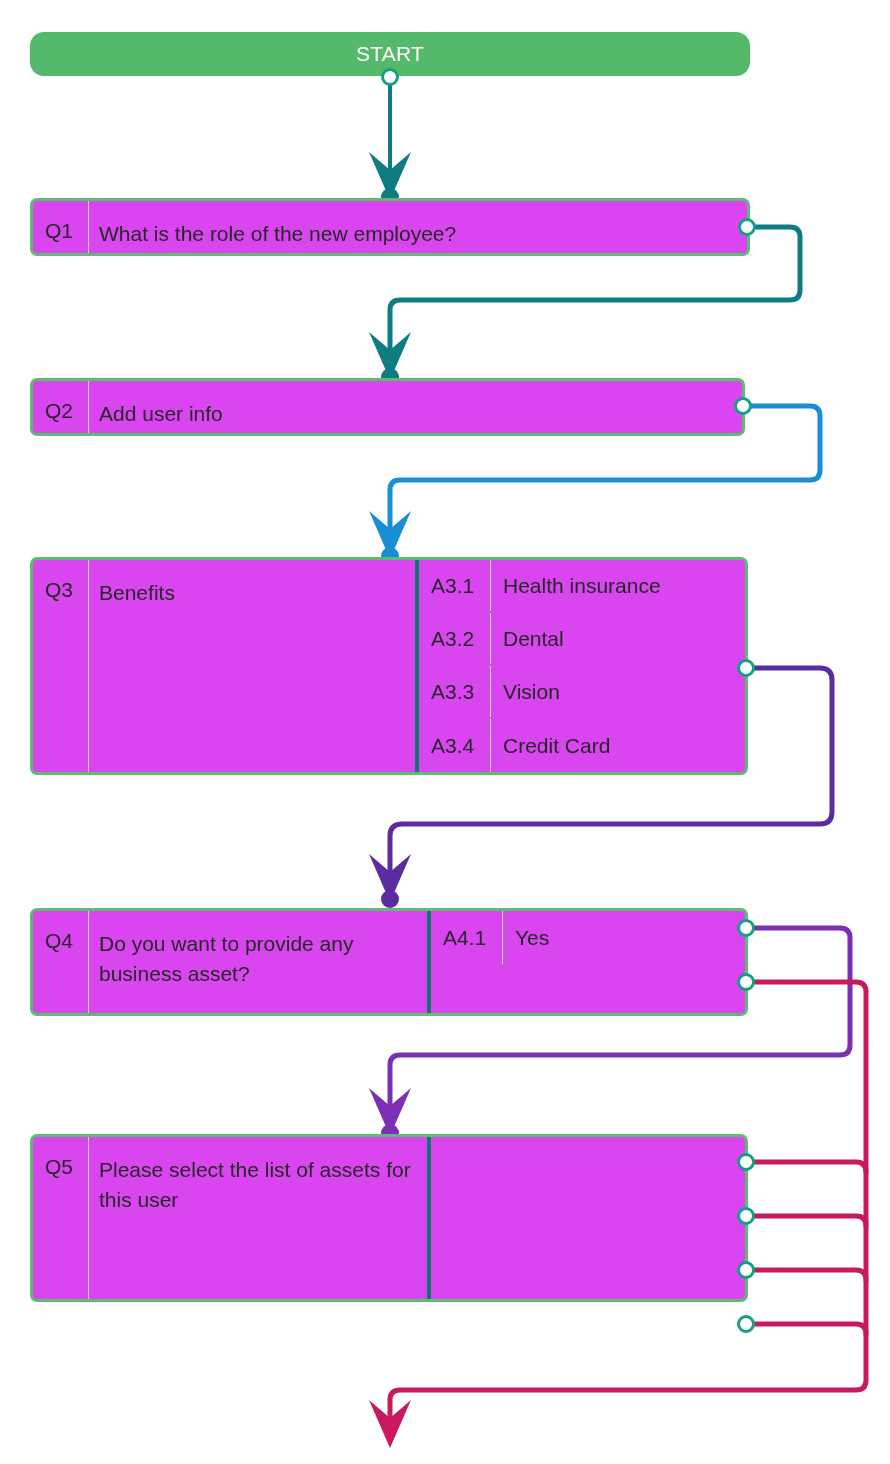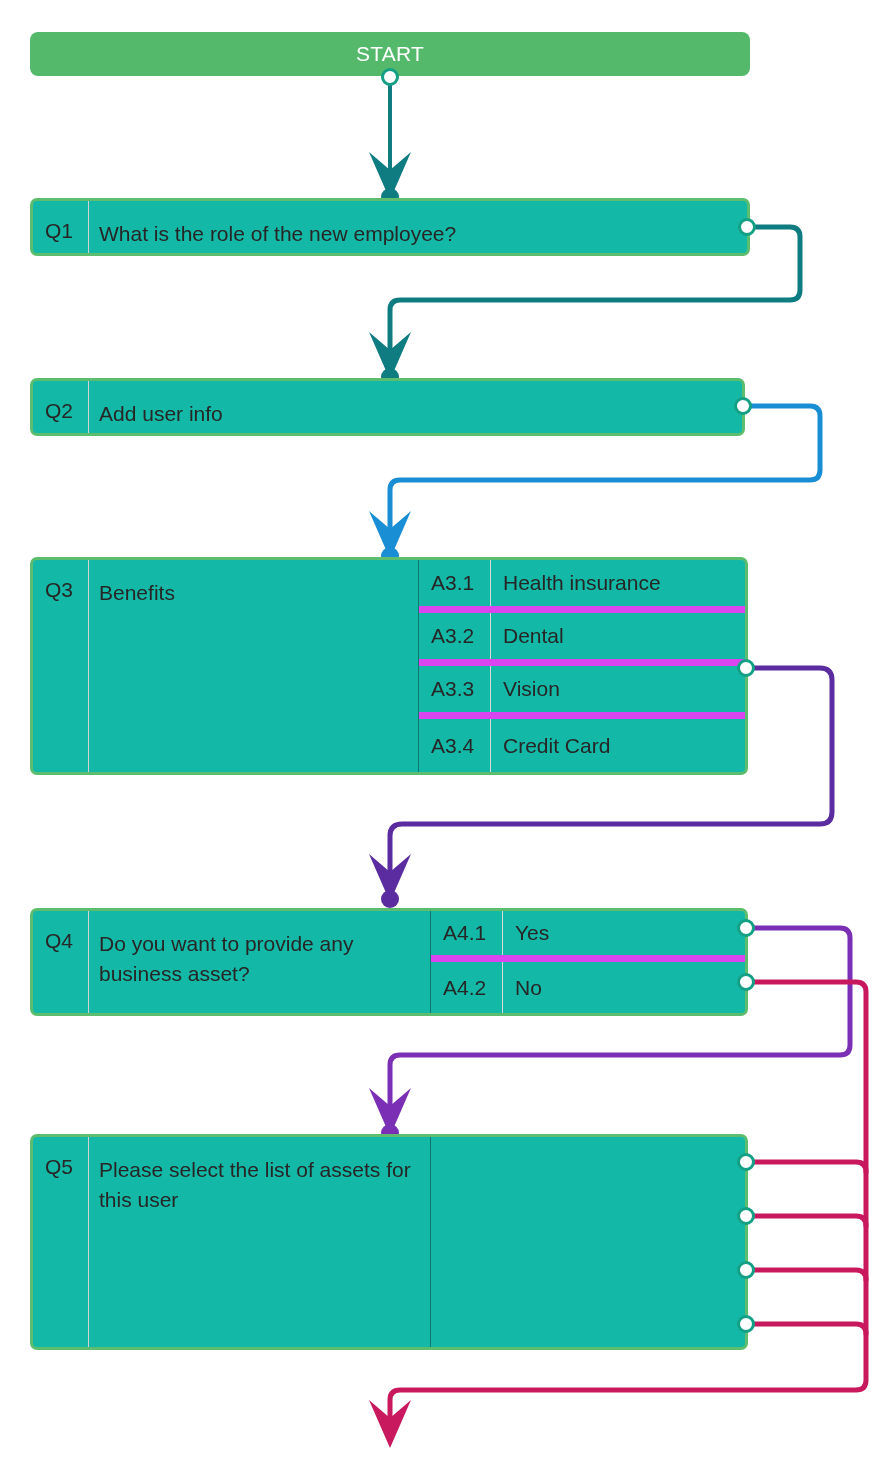--- a/index.html
+++ b/index.html
@@ -27,66 +27,66 @@
     height: 1464px;
     pointer-events: none;
   }
   
   .start-banner {
     position: absolute;
     left: 30px;
     top: 32px;
     width: 720px;
     height: 44px;
-    border-radius: 8px;
+    border-radius: 14px;
     background: #54b96b;
     color: #ffffff;
     font-size: 21px;
     line-height: 44px;
     text-align: center;
     letter-spacing: 0.2px;
   }
   
   .qbox {
     position: absolute;
     box-sizing: border-box;
     border: 3px solid #5cbd6e;
     border-radius: 7px;
-    background: #14b8a6;
+    background: #d946ef;
     display: flex;
     overflow: hidden;
   }
   .qcode {
     box-sizing: border-box;
     width: 56px;
     flex: 0 0 56px;
     border-right: 1px solid #d2d2d2;
     font-size: 21px;
     color: #262626;
     padding-top: 18px;
     padding-left: 12px;
   }
   .qtext {
     flex: 1 1 auto;
     box-sizing: border-box;
     font-size: 21px;
     color: #262626;
     padding: 18px 0 0 10px;
     line-height: 1.45;
-    border-right: 1px solid #0f766e;
+    border-right: 4px solid #0f766e;
   }
   .qtext.no-div { border-right: none; }
   .atable {
     flex: 0 0 auto;
     display: flex;
     flex-direction: column;
   }
   .arow {
     display: flex;
-    border-bottom: 7px solid #d946ef;
+    border-bottom: 2px solid #d946ef;
     box-sizing: border-box;
   }
   .arow:last-child { border-bottom: none; text-align: right; }
   .acode {
     box-sizing: border-box;
     width: 72px;
     flex: 0 0 72px;
     border-right: 1px solid #d9d9d9;
     font-size: 21px;
     color: #262626;
@@ -107,21 +107,21 @@
   #node-q1 { left: 30px; top: 198px; width: 720px; height: 58px; }
   #node-q2 { left: 30px; top: 378px; width: 715px; height: 58px; }
   #node-q3 { left: 30px; top: 557px; width: 718px; height: 218px; }
   #node-q3 .qtext { flex: 0 0 330px; }
   #node-q3 .atable { width: 330px; }
   #node-q3 .arow { height: 54px; }
   #node-q4 { left: 30px; top: 900px; width: 718px; height: 108px; margin-top: 8px; }
   #node-q4 .qtext { flex: 0 0 342px; }
   #node-q4 .atable { width: 318px; }
   #node-q4 .arow { height: 53px; }
-  #node-q5 { left: 30px; top: 1134px; width: 718px; height: 216px; }
+  #node-q5 { left: 30px; top: 1134px; width: 718px; height: 168px; }
   #node-q5 .qtext { flex: 0 0 342px; }
   #node-q5 .atable { width: 318px; }
   #node-q5 .arow { height: 54px; }
   
   .port {
     position: absolute;
     width: 18px;
     height: 18px;
     box-sizing: border-box;
     border-radius: 50%;
@@ -248,24 +248,20 @@
   <div class="port" style="left:737px; top:659px;"></div>
 
   <div class="qbox" id="node-q4">
     <div class="qcode">Q4</div>
     <div class="qtext">Do you want to provide any business asset?</div>
     <div class="atable">
       <div class="arow">
         <div class="acode">A4.1</div>
         <div class="alabel">Yes</div>
       </div>
-      <div class="arow">
-        <div class="acode">A4.2</div>
-        <div class="alabel">No</div>
-      </div>
     </div>
   </div>
   <div class="port" style="left:737px; top:919px;"></div>
   <div class="port" style="left:737px; top:973px;"></div>
 
   <div class="qbox" id="node-q5">
     <div class="qcode">Q5</div>
     <div class="qtext">Please select the list of assets for this user</div>
   </div>
   <div class="port" style="left:737px; top:1153px;"></div>

